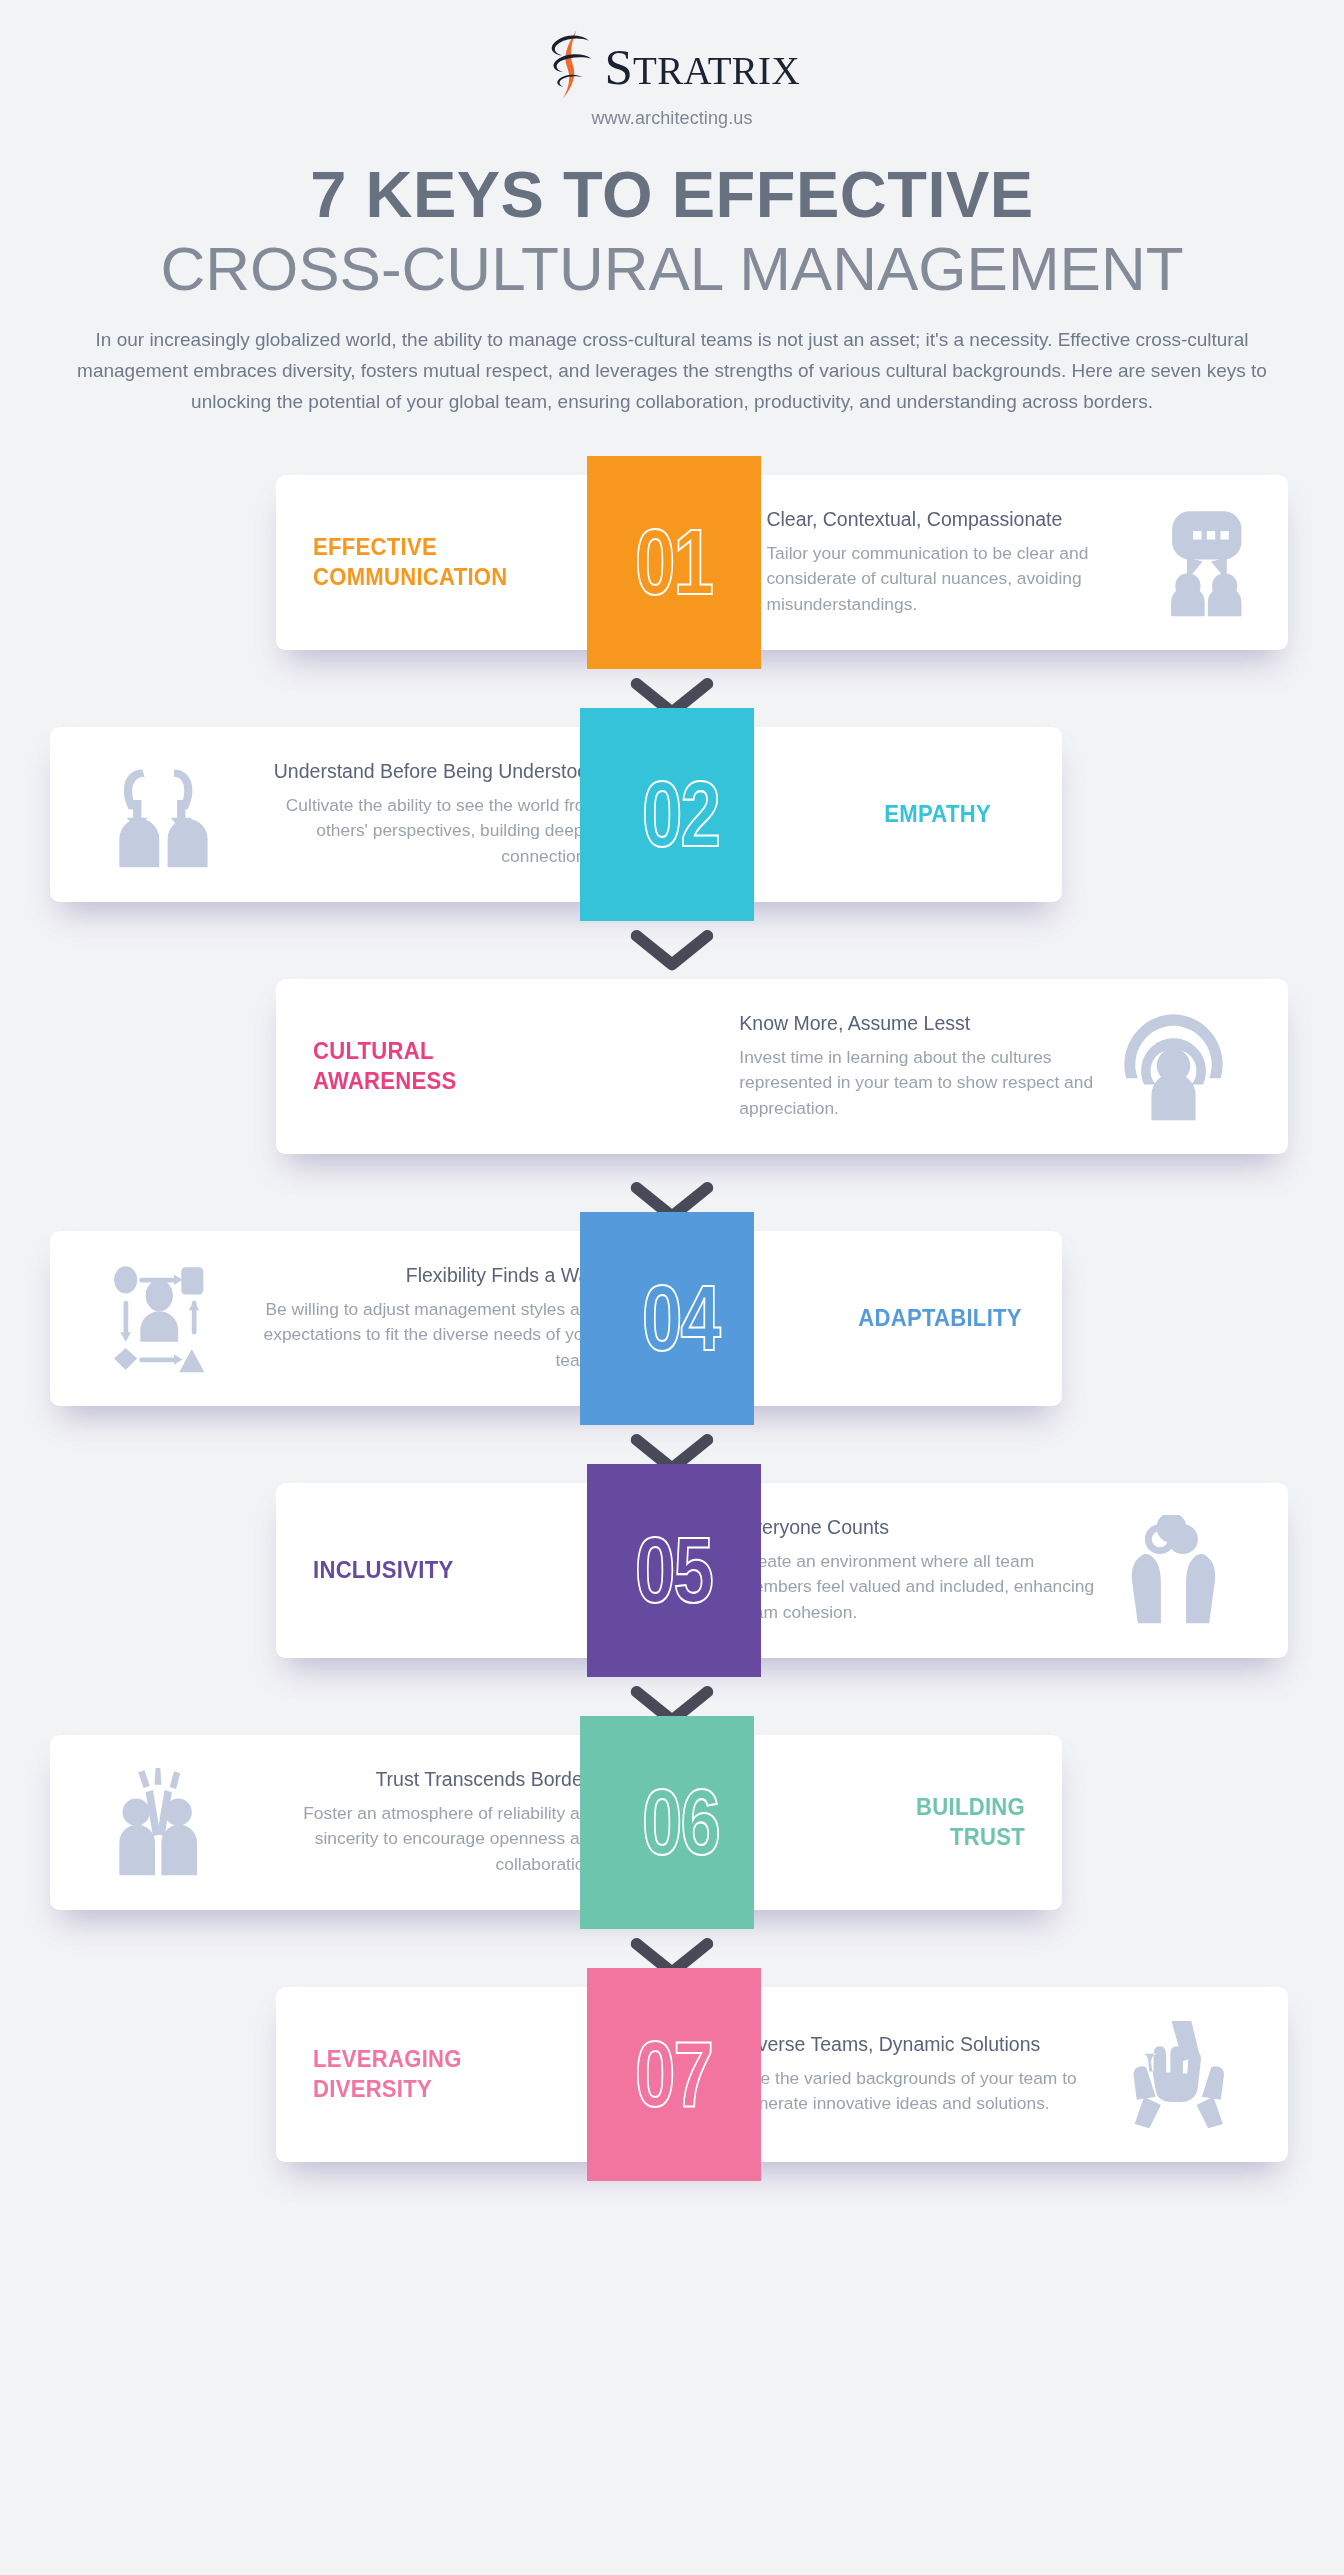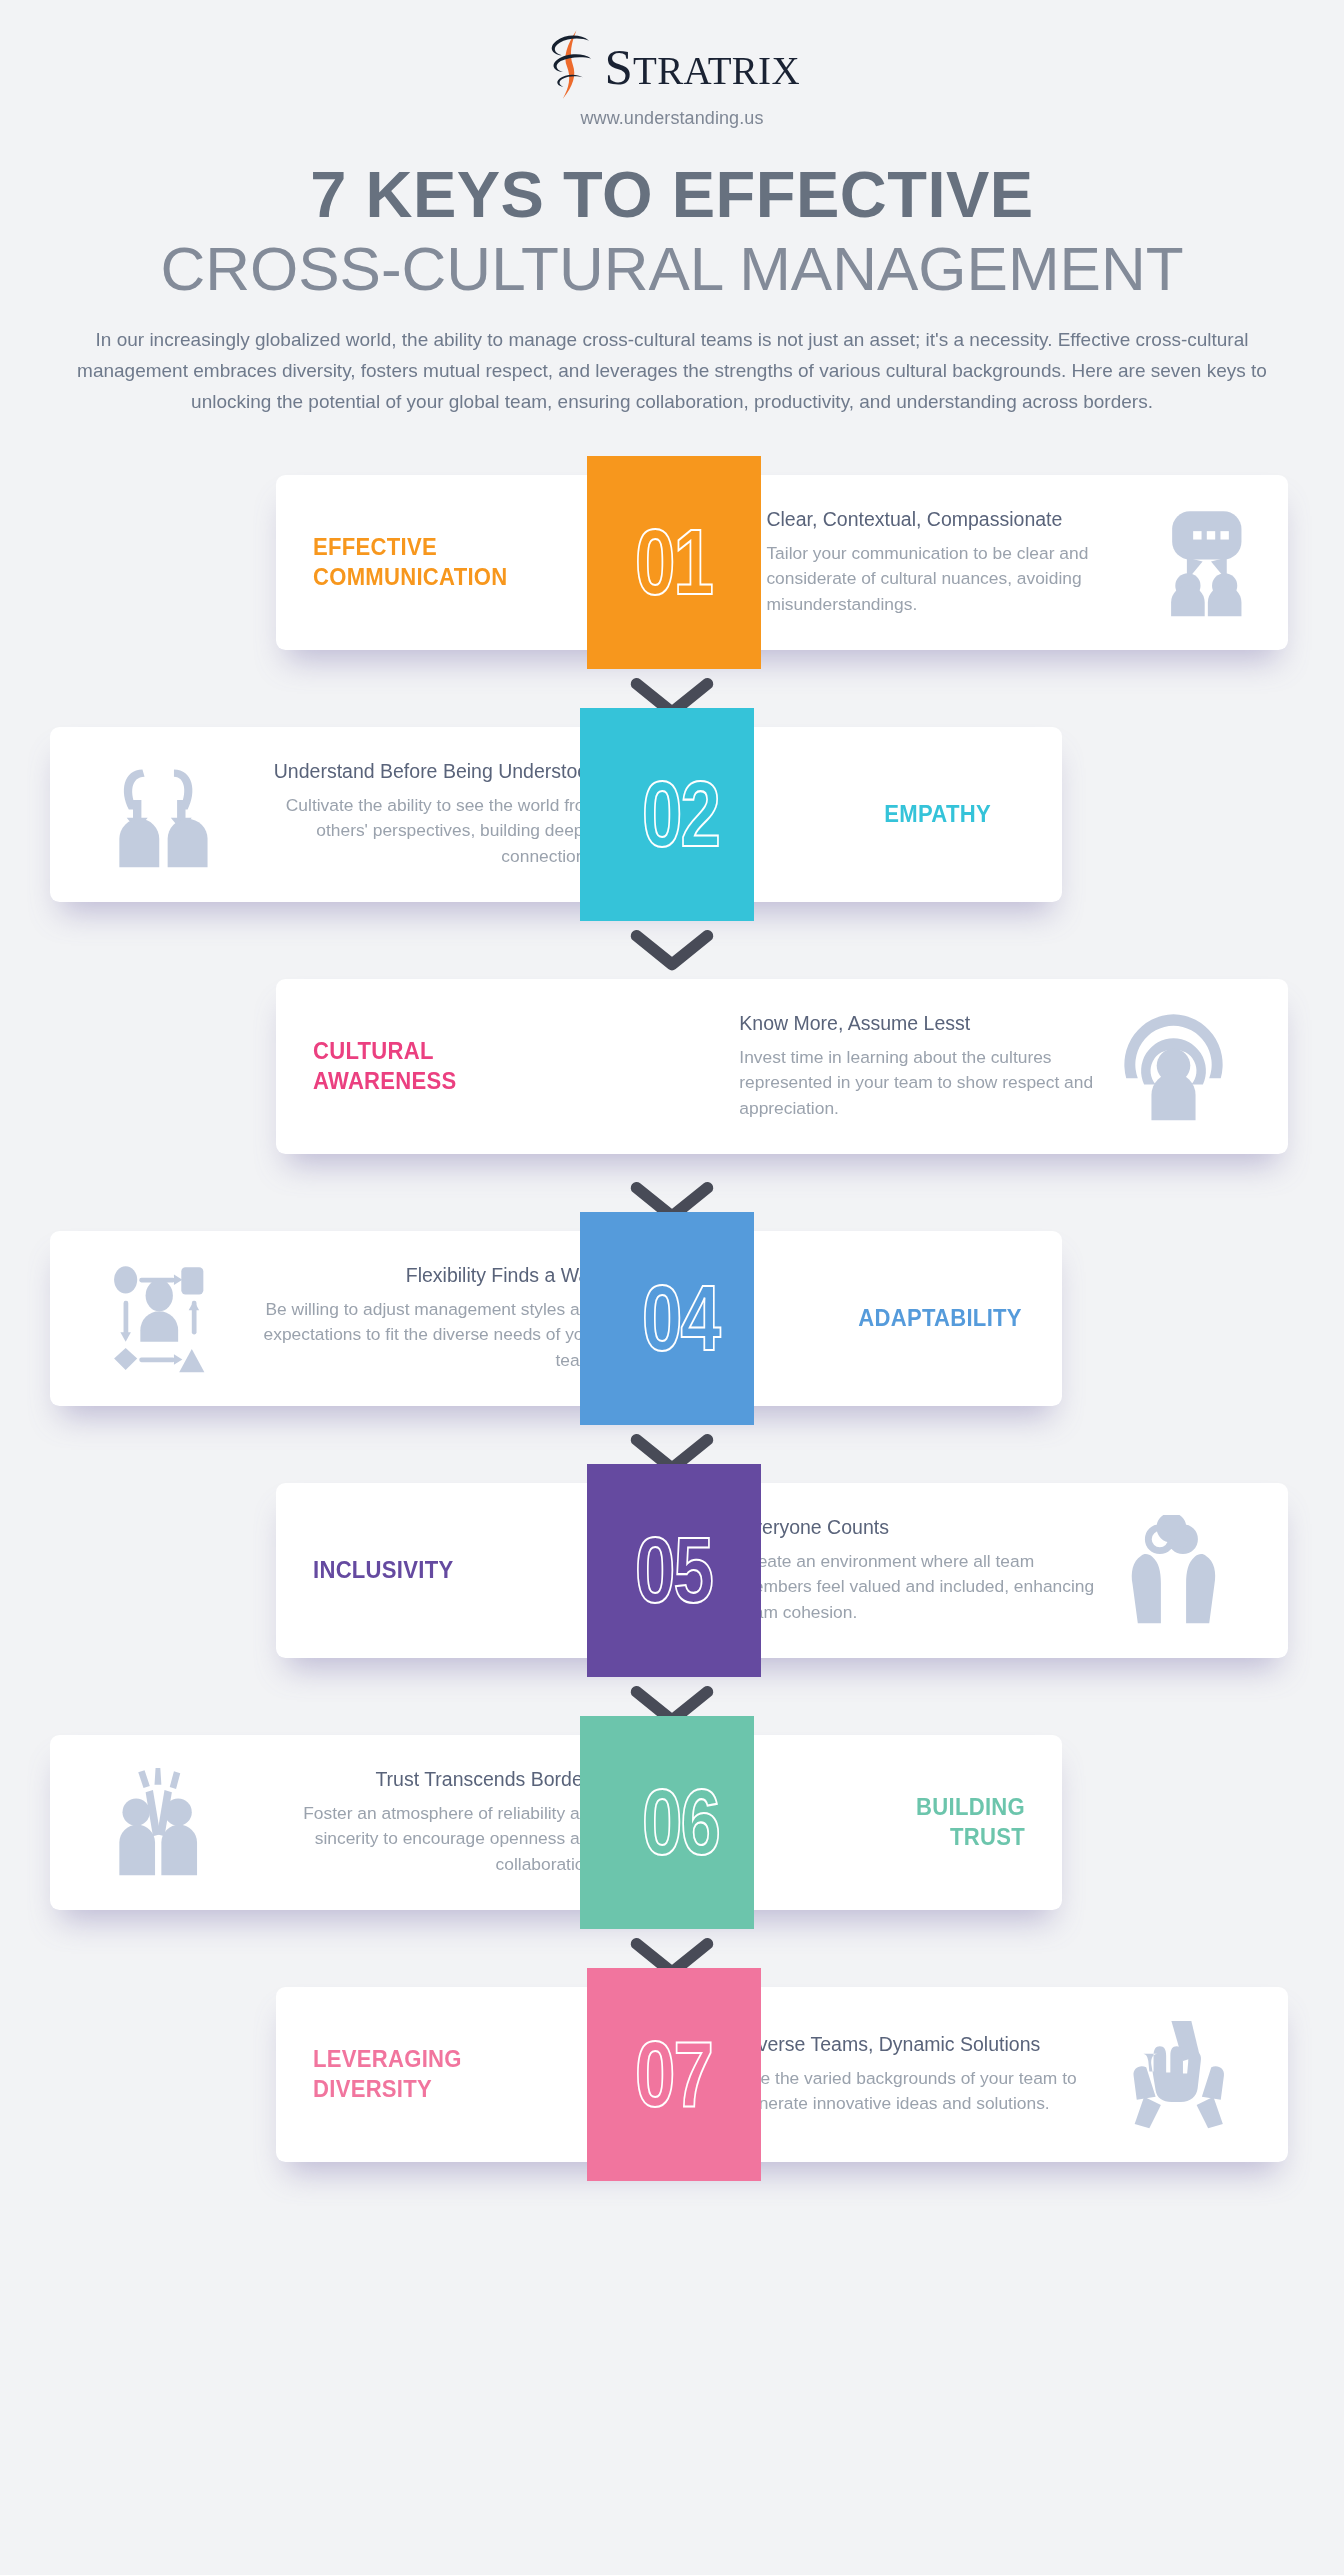--- a/index.html
+++ b/index.html
@@ -176,21 +176,21 @@
   <div class="logo-row">
     <svg class="logo-mark" viewBox="0 0 105 135">
       <path d="M62 2 C 44 30, 36 52, 44 72 C 52 92, 48 112, 36 133 C 56 108, 62 88, 55 68 C 48 48, 52 26, 62 2 Z" fill="#ED6B2D"></path>
       <path d="M86 22 C 70 8, 40 10, 24 22 C 8 34, 14 48, 34 50 C 18 46, 16 34, 30 26 C 46 16, 72 16, 86 22 Z" fill="#16202F"></path>
       <path d="M90 56 C 74 44, 42 46, 26 58 C 12 68, 18 80, 36 82 C 22 78, 20 68, 32 61 C 48 52, 76 52, 90 56 Z" fill="#16202F"></path>
       <path d="M74 92 C 62 84, 40 86, 30 94 C 21 101, 26 109, 38 110 C 28 107, 27 100, 35 95 C 46 89, 64 89, 74 92 Z" fill="#16202F"></path>
     </svg>
     <div class="logo-word"><span class="cap">S</span><span>TRATRIX</span></div>
   </div>
 
-  <div class="logo-url">www.understanding.us</div>
+  <div class="logo-url">www.architecting.us</div>
 
   <h1 class="title1">7 KEYS TO EFFECTIVE</h1>
   <h2 class="title2">CROSS-CULTURAL MANAGEMENT</h2>
 
   <p class="intro">In our increasingly globalized world, the ability to manage cross-cultural teams is not just an asset; it's a necessity. Effective cross-cultural management embraces diversity, fosters mutual respect, and leverages the strengths of various cultural backgrounds. Here are seven keys to unlocking the potential of your global team, ensuring collaboration, productivity, and understanding across borders.</p>
 </div>
 
 <div class="flow" id="flow">
   <div class="row odd">
     <div class="card">

